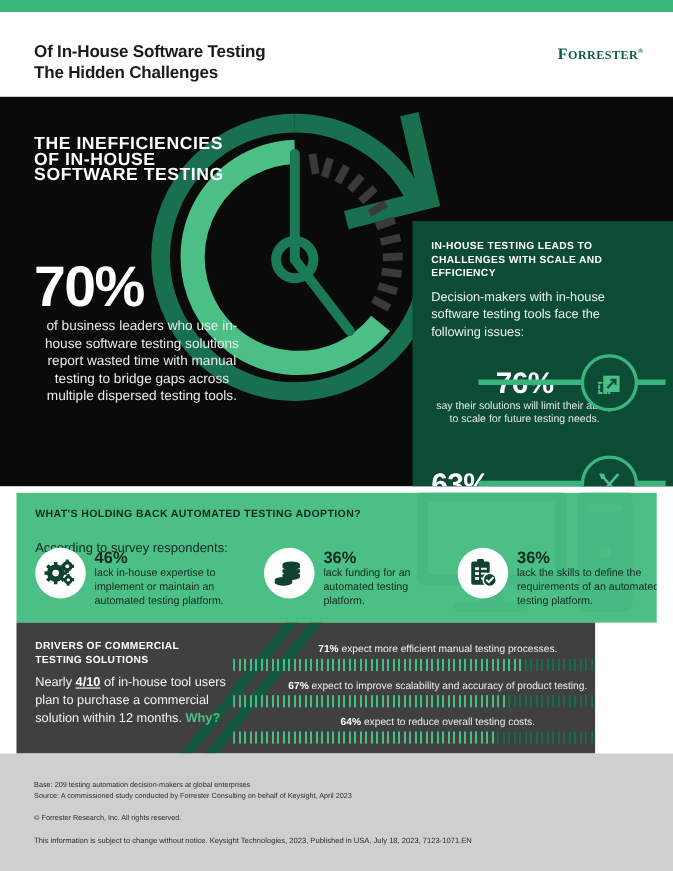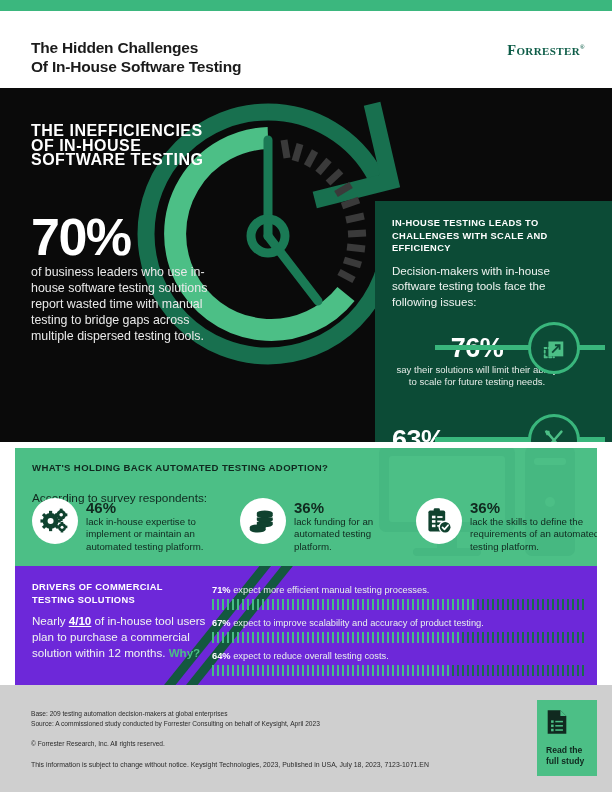--- a/index.html
+++ b/index.html
@@ -35,27 +35,27 @@
 
   
   .clock-wrap { position:absolute; left:118px; top:-10px; width:300px; height:330px; }
 
   .hero-left { position:absolute; left:31px; top:36px; width:190px; z-index:5; }
   .hero-kicker {
     font-size:16px; font-weight:bold; color:#ffffff; line-height:14.5px;
     letter-spacing:0.5px; text-transform:uppercase;
   }
   .hero-big {
-    margin-top:44px;
+    margin-top:68px;
     font-size:52px; font-weight:bold; color:#ffffff; line-height:50px;
     letter-spacing:-1.5px;
   }
   .hero-body {
     margin-top:2px; width:196px;
-    font-size:12.4px; color:#e9e9e9; line-height:16.2px;
+    font-size:12.4px; color:#e9e9e9; line-height:16.2px;text-align:center;
   }
 
   
   .panel-right {
     position:absolute; left:375px; top:113px; width:261px; height:322px;
     background:#0c4b36; overflow:visible; z-index:6;
   }
   .pr-kicker {
     position:absolute; left:17px; top:16px; width:175px;
     font-size:9.3px; font-weight:bold; color:#ffffff; line-height:12.5px;
@@ -102,38 +102,38 @@
   .mi-num { font-size:15px; font-weight:bold; color:#10291f; line-height:17px; }
   .mi-txt { font-size:9.7px; color:#10291f; line-height:12.4px; }
   .m1 { width:208px; } .m2 { width:176px; } .m3 { width:168px; }
   .m1 .mi-txt { width:142px; } .m2 .mi-txt { width:112px; } .m3 .mi-txt { width:132px; }
 
   
   .monitor { position:absolute; right:12px; top:-4px; width:210px; height:122px; opacity:1; }
 
   
   .drivers {
-    position:absolute; left:15px; top:566px; width:582px; height:119px;
-    background:#6d28d9; overflow:hidden;
+    position:absolute; left:15px; top:566px; width:526px; height:119px;
+    background:#404040; overflow:hidden;
   }
   .dv-kicker {
     position:absolute; left:17px; top:15px; width:165px;
     font-size:9.3px; font-weight:bold; color:#ffffff; letter-spacing:0.35px;
     text-transform:uppercase; line-height:12.5px;
   }
   .dv-body {
     position:absolute; left:17px; top:47px; width:178px;
     font-size:11.6px; color:#f0f5f2; line-height:16px;
   }
   .dv-body b { font-weight:bold; color:#ffffff;text-decoration:underline; }
   .dv-why { color:#4cbf86; font-weight:bold; }
 
   .dv-right { position:absolute; left:197px; top:18px; width:372px; }
   .bar-row { margin-bottom:7.5px; }
-  .bar-label { font-size:9.3px; color:#e8f0ec; line-height:12px; margin-bottom:2.5px; }
+  .bar-label { font-size:9.3px; color:#e8f0ec; line-height:12px; margin-bottom:2.5px;text-align:center; }
   .bar-label b { color:#ffffff; font-weight:bold; }
   .bar-track {
     position:relative; height:11px; width:372px;
     background-image: repeating-linear-gradient(to right, #1a6a4d 0px, #1a6a4d 2px, transparent 2px, transparent 5px);
   }
   .bar-fill {
     position:absolute; left:0; top:0; height:11px;
     background-image: repeating-linear-gradient(to right, #46bd83 0px, #46bd83 2px, transparent 2px, transparent 5px);
   }
 
@@ -152,22 +152,22 @@
 </style>
 </head>
 <body>
 
 <div class="page">
 
   <div class="top-bar"></div>
 
   <div class="header">
     <div class="header-title">
+      <span>Of In-House Software Testing</span>
       <span>The Hidden Challenges</span>
-      <span>Of In-House Software Testing</span>
     </div>
     <div class="forrester-logo"><span>F</span><span class="small">ORRESTER</span><sup>®</sup></div>
   </div>
 
   <div class="hero">
 
     <div class="clock-wrap">
       <svg viewBox="0 0 300 330" width="300" height="330">
 
         <path d="M150 34 A122 122 0 1 0 272 156" fill="none" stroke="#18704f" stroke-width="17"></path>
@@ -388,32 +388,14 @@
     <div class="footer-text">
       <div class="ft-line">Base: 209 testing automation decision-makers at global enterprises</div>
       <div class="ft-line">Source: A commissioned study conducted by Forrester Consulting on behalf of Keysight, April 2023</div>
       <div class="ft-gap"></div>
       <div class="ft-line">© Forrester Research, Inc. All rights reserved.</div>
       <div class="ft-gap"></div>
       <div class="ft-line last">This information is subject to change without notice. Keysight Technologies, 2023, Published in USA, July 18, 2023, 7123-1071.EN</div>
     </div>
   </div>
 
-  <div class="cta">
-    <span>
-      <svg viewBox="0 0 26 30" width="22" height="26">
-        <path d="M2 1 h15 l7 7 v21 h-22 z" fill="#10291f"></path>
-        <path d="M17 1 v7 h7 z" fill="#4cbf86"></path>
-        <g fill="#4cbf86">
-          <rect x="6" y="13" width="3" height="3"></rect>
-            <rect x="11" y="13.6" width="9" height="1.8"></rect>
-          <rect x="6" y="18" width="3" height="3"></rect>
-            <rect x="11" y="18.6" width="9" height="1.8"></rect>
-          <rect x="6" y="23" width="3" height="3"></rect>
-            <rect x="11" y="23.6" width="9" height="1.8"></rect>
-        </g>
-      </svg>
-    </span>
-    <span class="cta-label">Read the</span>
-    <span class="cta-label" style="margin-top:0">full study</span>
-  </div>
 
 </div>
 
 </body></html>

